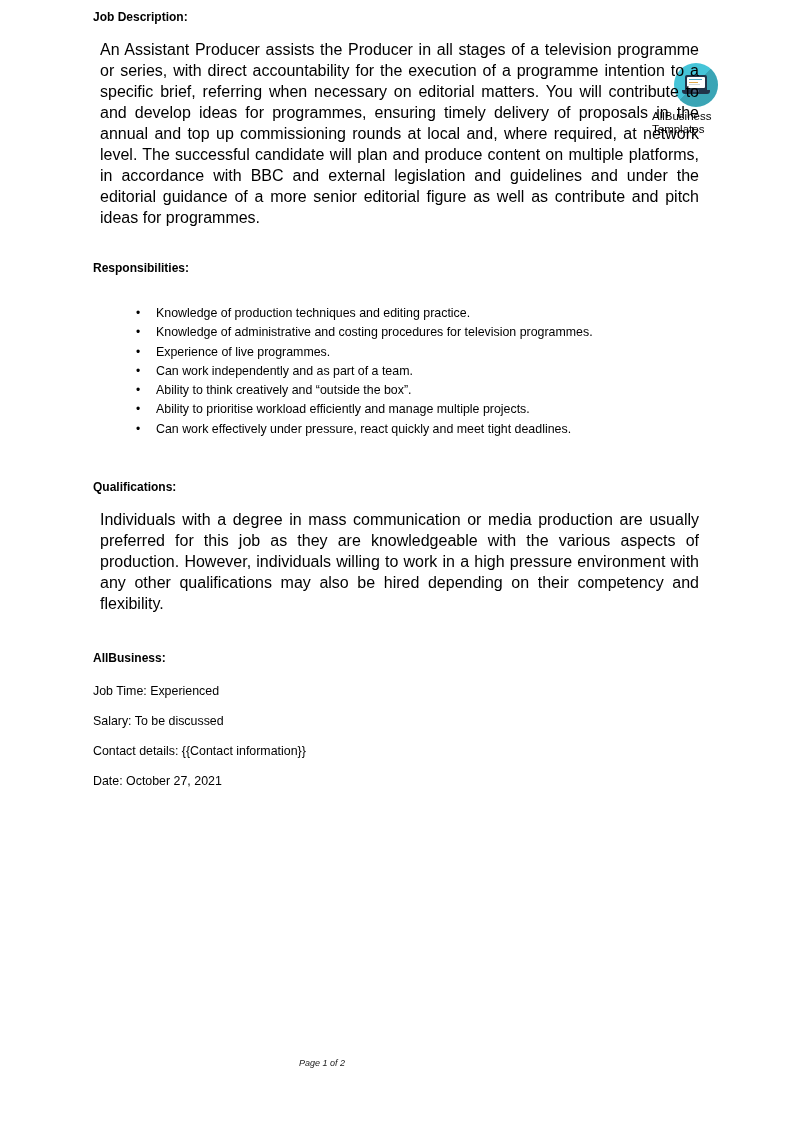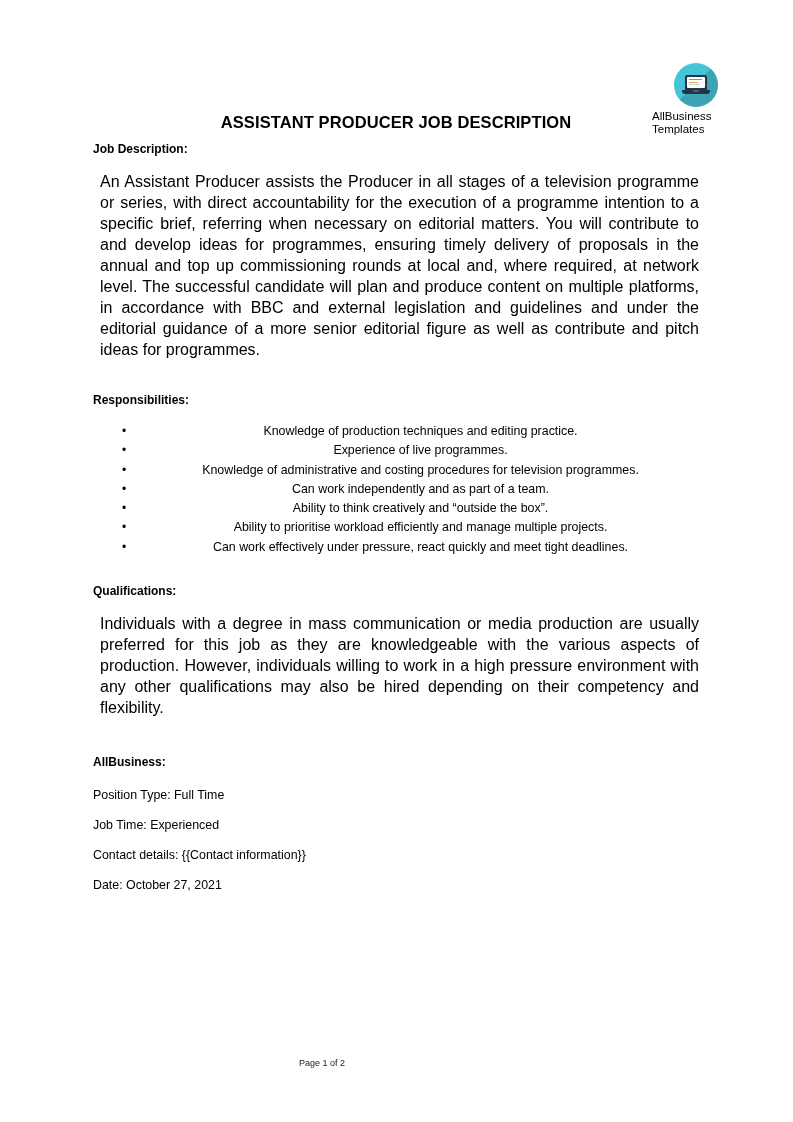--- a/index.html
+++ b/index.html
@@ -132,24 +132,23 @@
 
   .para {
     font-size: 16px;
     line-height: 21px;
     text-align: justify;
     text-justify: inter-word;
     margin-left: 7px;
   }
 
   ul.bullets {
-    margin: 0;
+    margin: 14px;
     padding: 0;
     list-style: none;
-    text-align: center;
   }
   ul.bullets li {
     position: relative;
     padding-left: 49px;
     font-size: 12.4px;
     line-height: 19.3px;
   }
   ul.bullets li::before {
     content: "\2022";
     position: absolute;
@@ -164,20 +163,21 @@
   }
 
   .footer {
     position: absolute;
     left: 0;
     top: 1058px;
     width: 644px;
     text-align: center;
     font-size: 9px;
     color: #1a1a1a;
+    font-style: italic;
   }
 </style>
 </head>
 <body>
 
 <div class="page">
 
   <div class="logo-block">
     <div class="logo-circle">
       <div class="logo-shadow"></div>
@@ -193,62 +193,61 @@
       </div>
     </div>
     <div class="logo-text">
       <div>AllBusiness</div>
       <div>Templates</div>
     </div>
   </div>
 
   <div class="doc">
 
-    <h1 class="doc-title">ASSISTANT PRODUCER JOB DESCRIPTION</h1>
 
     <div style="height:9px"></div>
 
     <div class="sec-head">Job Description:</div>
 
     <div style="height:14px"></div>
 
     <div class="para">An Assistant Producer assists the Producer in all stages of a television programme or series, with direct accountability for the execution of a programme intention to a specific brief, referring when necessary on editorial matters.   You will contribute to and develop ideas for programmes, ensuring timely delivery of proposals in the annual and top up commissioning rounds at local and, where required, at network level.  The successful candidate will plan and produce content on multiple platforms, in accordance with BBC and external legislation and guidelines and under the editorial guidance of a more senior editorial figure as well as contribute and pitch ideas for programmes.</div>
 
     <div style="height:32px"></div>
 
     <div class="sec-head">Responsibilities:</div>
 
     <div style="height:14px"></div>
 
     <ul class="bullets">
       <li>Knowledge of production techniques and editing practice.</li>
+      <li>Knowledge of administrative and costing procedures for television programmes.</li>
       <li>Experience of live programmes.</li>
-      <li>Knowledge of administrative and costing procedures for television programmes.</li>
       <li>Can work independently and as part of a team.</li>
       <li>Ability to think creatively and “outside the box”.</li>
       <li>Ability to prioritise workload efficiently and manage multiple projects.</li>
       <li>Can work effectively under pressure, react quickly and meet tight deadlines.</li>
     </ul>
 
     <div style="height:26px"></div>
 
     <div class="sec-head">Qualifications:</div>
 
     <div style="height:14px"></div>
 
     <div class="para">Individuals with a degree in mass communication or media production are usually preferred for this job as they are knowledgeable with the various aspects of production. However, individuals willing to work in a high pressure environment with any other qualifications may also be hired depending on their competency and flexibility.</div>
 
     <div style="height:36px"></div>
 
     <div class="sec-head">AllBusiness:</div>
 
     <div style="height:10px"></div>
 
-    <div class="req-line">Position Type: Full Time</div>
     <div class="req-line">Job Time: Experienced</div>
+    <div class="req-line">Salary: To be discussed</div>
     <div class="req-line">Contact details: {{Contact information}}</div>
     <div class="req-line">Date:  October 27, 2021</div>
 
   </div>
 
   <div class="footer">Page 1 of 2</div>
 
 </div>
 
 </body></html>

